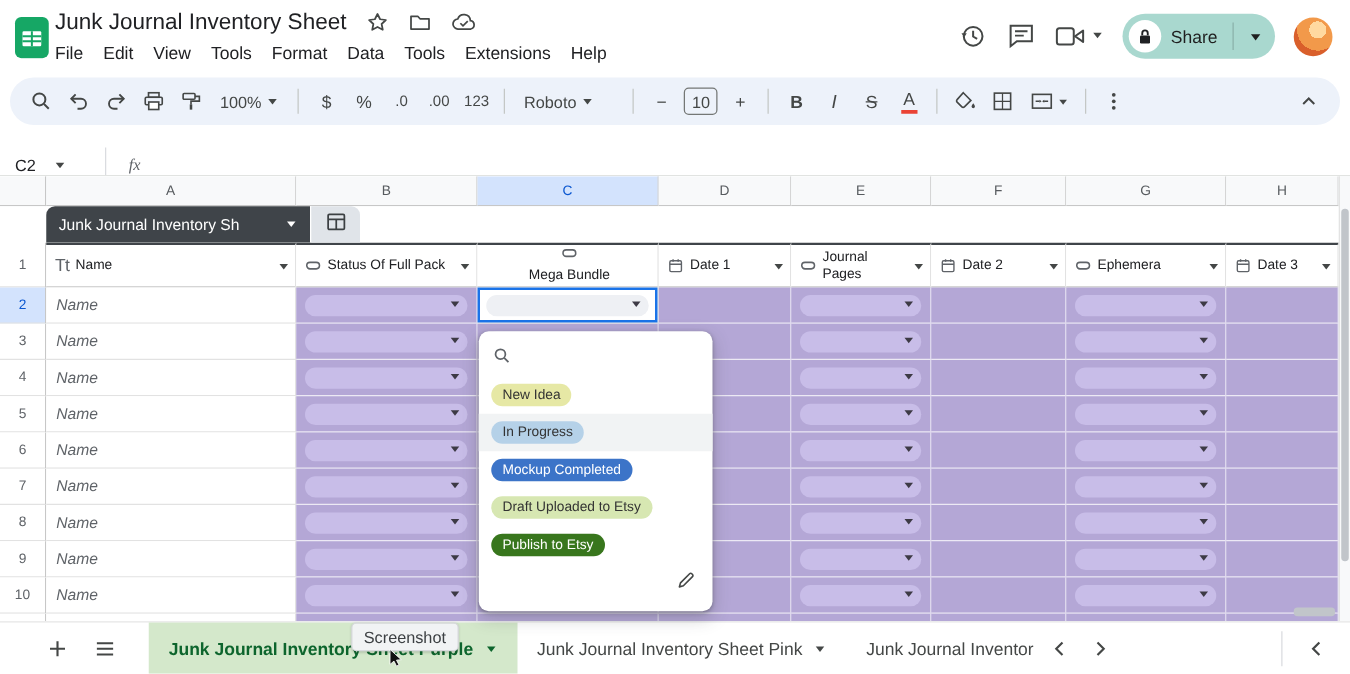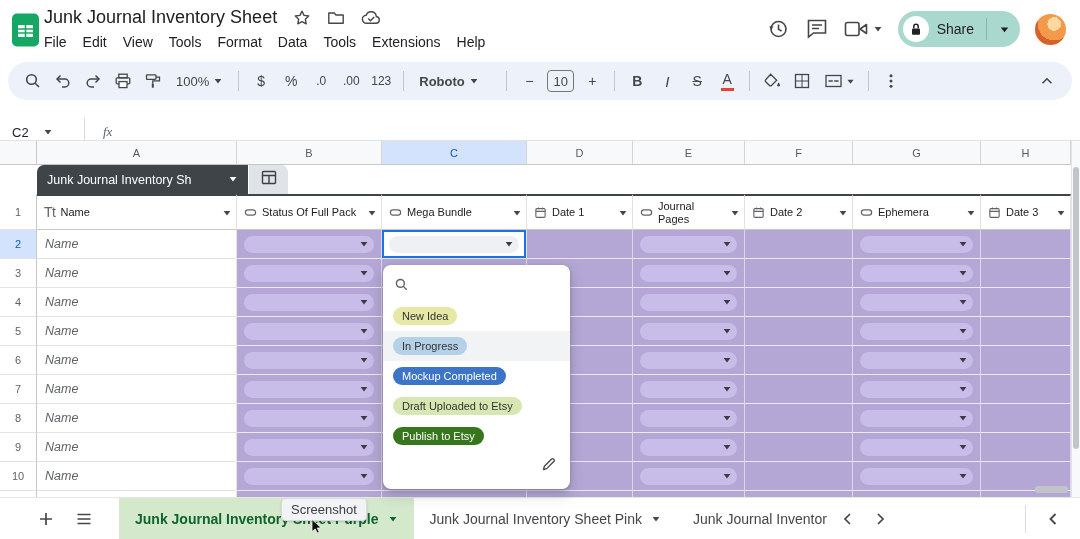--- a/index.html
+++ b/index.html
@@ -241,21 +241,21 @@
             <path d="M1.6 3.1h6.8L5 7.6z" fill="#444746"></path>
           </svg></span>
     </span>
     <span class="tdiv"></span>
     <span class="tbtn">$</span>
     <span class="tbtn">%</span>
     <span class="tbtn sm">.0</span>
     <span class="tbtn sm">.00</span>
     <span class="tbtn sm">123</span>
     <span class="tdiv"></span>
-    <span class="tsel" style="min-width:84px;font-weight:bold;">
+    <span class="tsel" style="min-width:84px;">
       <span>Roboto</span>
       <span><svg width="10" height="10" viewBox="0 0 10 10">
             <path d="M1.6 3.1h6.8L5 7.6z" fill="#444746"></path>
           </svg></span>
     </span>
     <span class="tdiv"></span>
     <span class="tbtn">−</span>
     <span class="sizebox">10</span>
     <span class="tbtn">+</span>
     <span class="tdiv"></span>
@@ -364,21 +364,21 @@
               <rect x="1.5" y="4.2" width="11" height="5.6" rx="2.8" fill="none" stroke="#5f6368" stroke-width="1.3"></rect>
             </svg>
           </span>
           <span class="lbl">Status Of Full Pack</span>
           <span class="hcar">
             <svg width="10" height="10" viewBox="0 0 10 10">
               <path d="M1.6 3.1h6.8L5 7.6z" fill="#444746"></path>
             </svg>
           </span>
         </div>
-        <div class="th" style="width: 145px;">
+        <div class="th" style="width: 145px; flex-direction: column;">
           <span class="hic">
             <svg width="13" height="13" viewBox="0 0 14 14">
               <rect x="1.5" y="4.2" width="11" height="5.6" rx="2.8" fill="none" stroke="#5f6368" stroke-width="1.3"></rect>
             </svg>
           </span>
           <span class="lbl">Mega Bundle</span>
           <span class="hcar">
             <svg width="10" height="10" viewBox="0 0 10 10">
               <path d="M1.6 3.1h6.8L5 7.6z" fill="#444746"></path>
             </svg>

